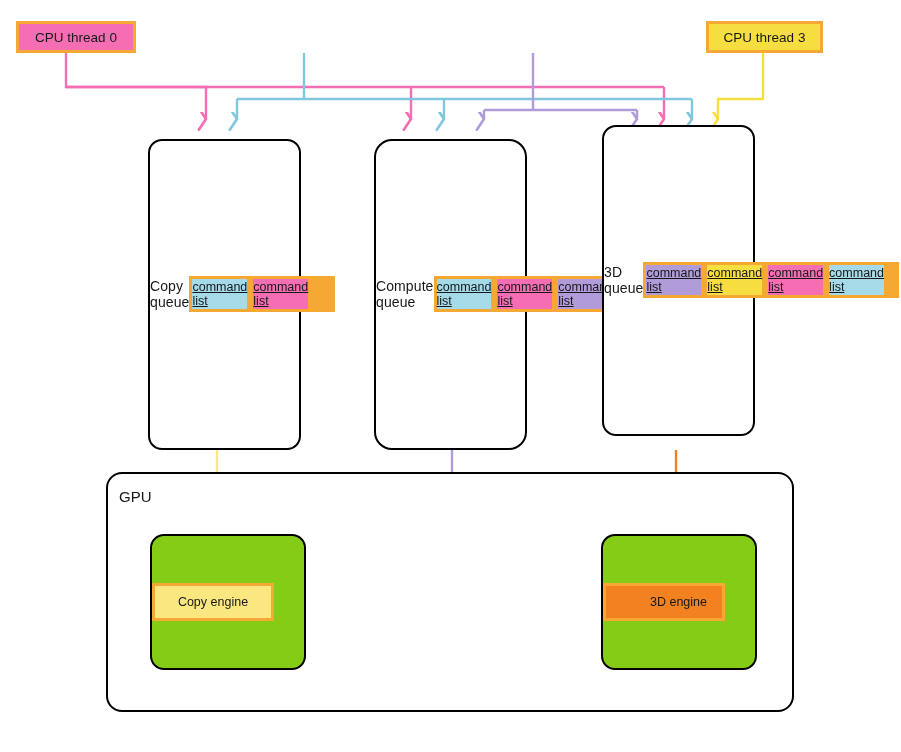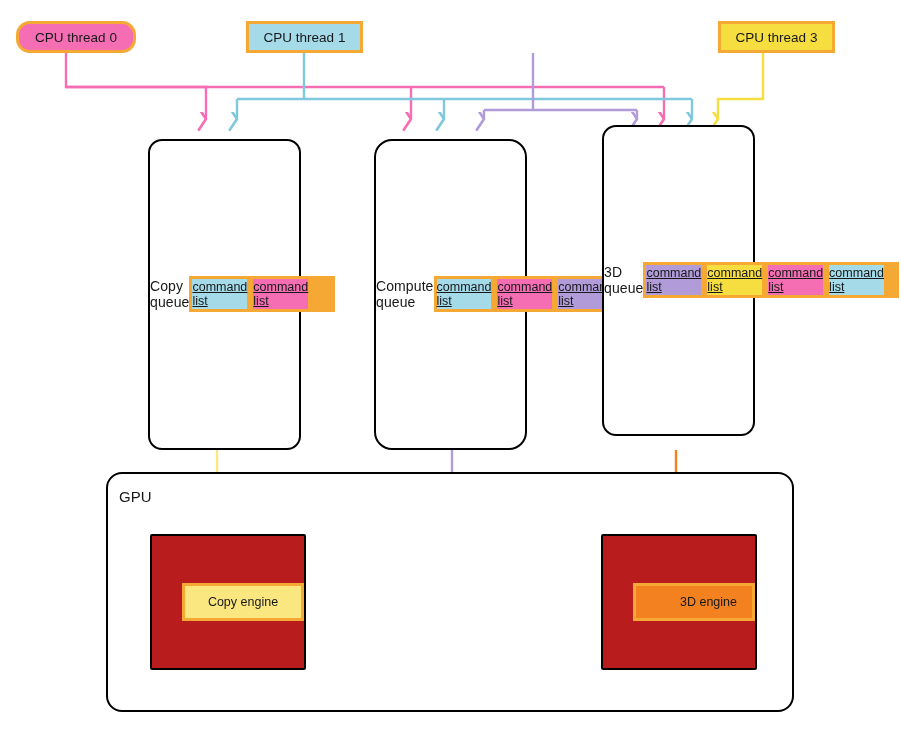--- a/index.html
+++ b/index.html
@@ -76,26 +76,26 @@
     border-radius: 16px;
     background: #ffffff;
   }
   .gpu-label {
     position: absolute;
     font-size: 15px;
     color: #17181a;
   }
   .engine-box {
     border: 2.5px solid #000000;
-    border-radius: 2px;
-    background: #b91c1c;
-    position: absolute;
-    display: flex;
-    align-items: center;
-    justify-content: flex-end;
+    border-radius: 14px;
+    background: #84cc16;
+    position: absolute;
+    display: flex;
+    align-items: center;
+    justify-content: flex-start;
   }
   .engine-chip {
     box-sizing: border-box;
     border: 3px solid #F5A833;
     width: 122px;
     height: 38px;
     display: flex;
     align-items: center;
     justify-content: center;
     font-size: 12.5px;
@@ -154,27 +154,24 @@
       <path stroke="#B19CD9" d="M452,450 L452,522" marker-end="url(#ah-purple)"></path>
       <path stroke="#B19CD9" d="M452,497 L270,497 L270,522" marker-end="url(#ah-purple)"></path>
 
       <path stroke="#F4811F" d="M676,450 L676,522" marker-end="url(#ah-orange)"></path>
       <path stroke="#F4811F" d="M245,489 L676,489"></path>
       <path stroke="#F4811F" d="M245,489 L245,522" marker-end="url(#ah-orange)"></path>
       <path stroke="#F4811F" d="M495,489 L495,522" marker-end="url(#ah-orange)"></path>
     </g>
   </svg>
 
-  <div class="node cpu-chip" style="left:16px; top:21px; width:120px; background:#F56EB3;border-radius:14px;">
+  <div class="node cpu-chip" style="left:16px; top:21px; width:120px; background:#F56EB3;">
     <span>CPU thread 0</span>
   </div>
-  <div class="node cpu-chip" style="left:246px; top:21px; width:117px; background:#A5DAE8;">
-    <span>CPU thread 1</span>
-  </div>
-  <div class="node cpu-chip" style="left:706px; top:21px; width:117px; background:#F6DE41;margin-left:12px;">
+  <div class="node cpu-chip" style="left:706px; top:21px; width:117px; background:#F6DE41;">
     <span>CPU thread 3</span>
   </div>
 
   <div class="node queue-box" style="left:148px; top:139px; width:153px; height:311px;">
     <div class="queue-title">Copy queue</div>
     <div class="slot" style="background:#A5DAE8;">
       <span>command list</span>
       </div>
     <div class="slot" style="background:#F56EB3;">
       <span>command list</span>

